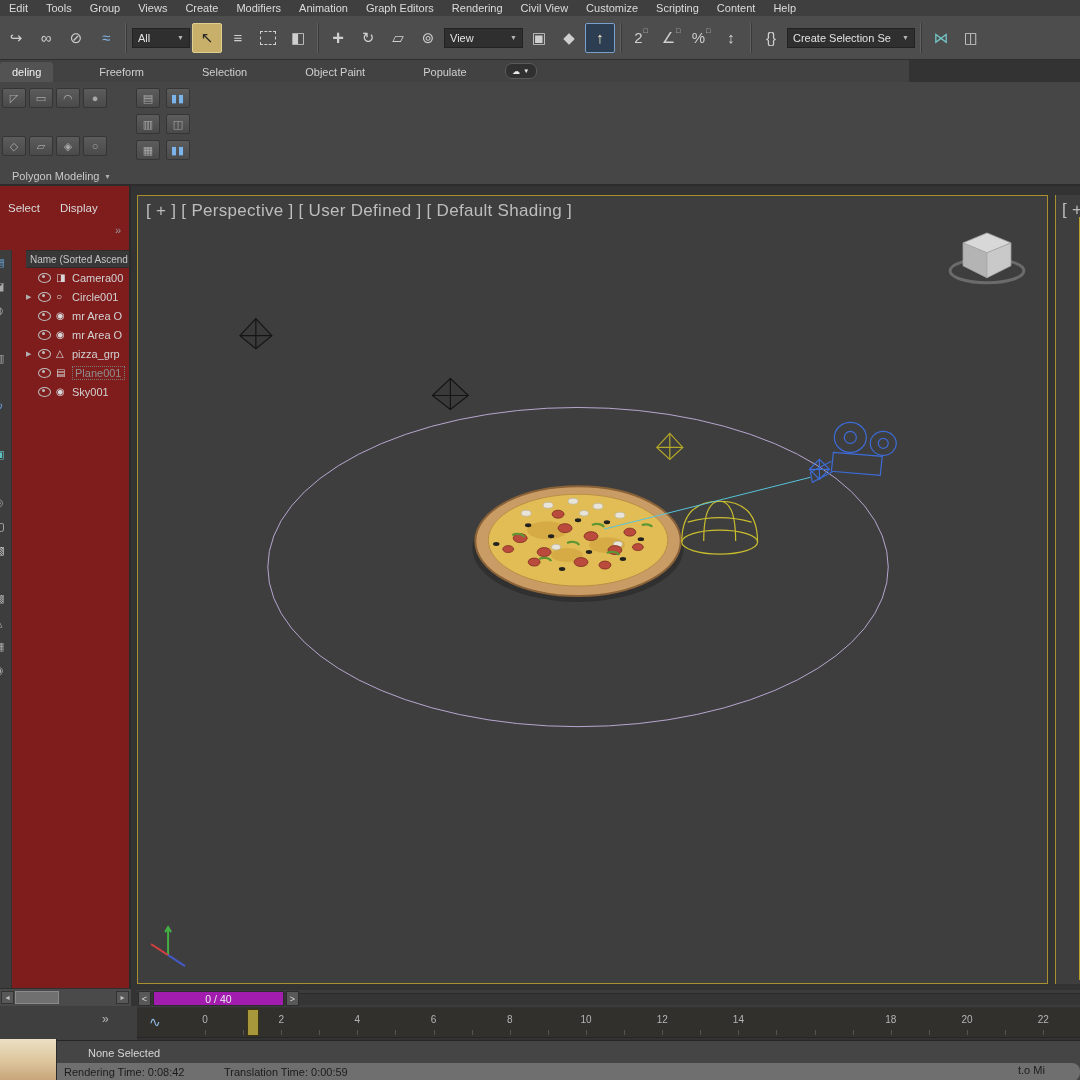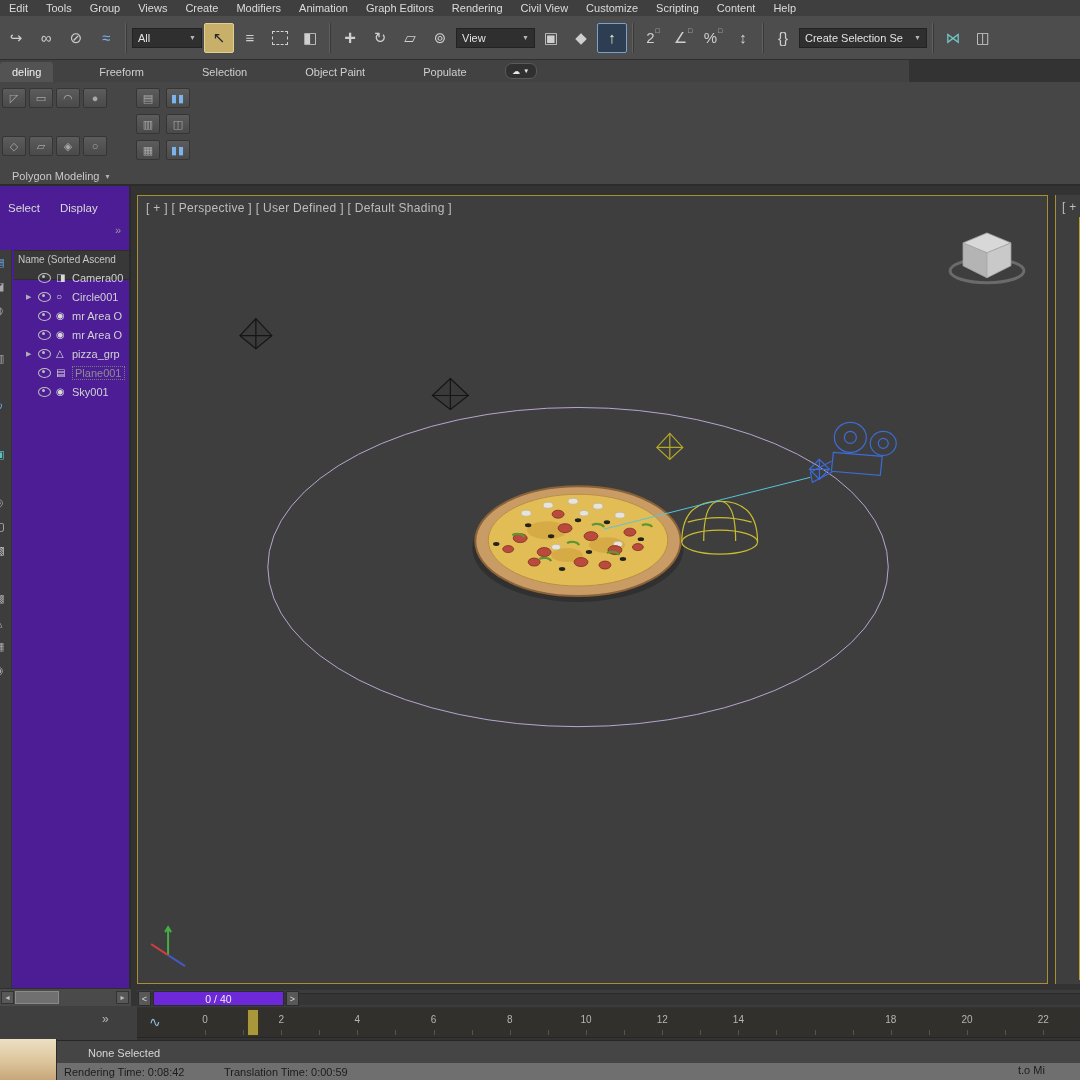--- a/index.html
+++ b/index.html
@@ -50,25 +50,25 @@
   #ribbon-mid{position:absolute;left:136px;top:6px;display:flex;flex-direction:column;gap:6px;}
   #ribbon-right{position:absolute;left:166px;top:6px;display:flex;flex-direction:column;gap:6px;}
   .rbtn{width:24px;height:20px;background:linear-gradient(#5c5c5c,#4a4a4a);border:1px solid #353535;
     border-radius:2px;display:flex;align-items:center;justify-content:center;font-size:11px;color:#a8a8a8;
     box-sizing:border-box;}
   .rbtn.accent{color:#7ab4ea;font-weight:bold;letter-spacing:1px;}
   #panel-label-row{position:absolute;left:12px;top:88px;font-size:11px;color:#c9c9c9;display:flex;gap:6px;align-items:center;}
   #panel-label-row .pcaret{font-size:8px;color:#b0b0b0;}
 
   
-  #explorer{position:absolute;left:0;top:186px;width:131px;height:820px;background:#4c1d95;
+  #explorer{position:absolute;left:0;top:186px;width:131px;height:820px;background:#7f1d1d;
     border-right:2px solid #2b2b2b;box-sizing:border-box;z-index:4;}
   #explorer-menus{display:flex;gap:20px;padding:16px 0 0 8px;font-size:11.5px;color:#dadada;}
   .exp-chevron{position:absolute;right:8px;top:38px;font-size:11px;color:#9a9a9a;}
-  #explorer-header{position:absolute;left:14px;right:0;top:64px;height:30px;background:#383838;
+  #explorer-header{position:absolute;left:26px;right:0;top:64px;height:18px;background:#383838;
     border-top:1px solid #2d2d2d;border-bottom:1px solid #2d2d2d;font-size:10px;color:#c6c6c6;
     line-height:18px;padding-left:4px;white-space:nowrap;overflow:hidden;box-sizing:border-box;}
   #explorer-strip{position:absolute;left:0;top:64px;bottom:18px;width:11px;background:#3d3d3d;
     border-right:1px solid #333;overflow:hidden;}
   .strip-item{height:24px;display:flex;align-items:center;overflow:hidden;}
   .strip-glyph{font-size:11px;margin-left:-6px;}
   #explorer-rows{position:absolute;left:11px;right:0;top:82px;}
   .erow{height:19px;display:flex;align-items:center;padding-left:15px;font-size:11px;color:#d2d2d2;}
   .earrow{width:12px;font-size:7px;color:#b0b0b0;flex:none;}
   .eye{width:11px;height:8px;border:1px solid #bdbdbd;border-radius:50%;position:relative;flex:none;margin-right:5px;}
@@ -81,52 +81,52 @@
   .scroll-arrow{position:absolute;top:2px;width:13px;height:13px;background:#585858;border:1px solid #333;
     font-size:8px;color:#c0c0c0;display:flex;align-items:center;justify-content:center;box-sizing:border-box;}
   #scroll-left{left:1px;} #scroll-right{right:2px;}
   #scroll-thumb{position:absolute;left:15px;top:2px;width:44px;height:13px;background:#707070;border:1px solid #8a8a8a;box-sizing:border-box;}
   #explorer-footer-chevron{position:absolute;left:102px;top:1012px;font-size:12px;color:#b5b5b5;z-index:4;}
   #explorer-footer-patch{position:absolute;left:0;top:1006px;width:137px;height:34px;background:#3f3f3f;z-index:3;}
 
   
   #viewport{position:absolute;left:137px;top:195px;width:911px;height:789px;background:#3e3e3e;
     border:1px solid #a89030;box-sizing:border-box;z-index:2;}
-  .vp-label{position:absolute;left:8px;top:5px;font-size:12px;color:#bdbdbd;letter-spacing:.3px;z-index:2;white-space:nowrap;}
+  .vp-label{position:absolute;left:8px;top:5px;font-size:17px;color:#bdbdbd;letter-spacing:.3px;z-index:2;white-space:nowrap;}
   #scene{position:absolute;left:0;top:0;width:100%;height:100%;}
   #sliver{position:absolute;left:1055px;top:195px;width:25px;height:789px;background:#3e3e3e;
     border-left:1px solid #a89030;box-sizing:border-box;overflow:hidden;z-index:2;}
   #sliver .vp-label{left:6px;}
   #sliver-right-border{position:absolute;right:0px;top:22px;bottom:4px;width:1px;background:#b7a02e;}
 
   
   #timeslider{position:absolute;left:137px;top:990px;width:943px;height:17px;background:#3c3c3c;z-index:3;}
   .ts-track{position:absolute;left:0;right:0;top:3px;height:11px;background:#353535;border-top:1px solid #2a2a2a;}
   .ts-btn{position:absolute;top:1px;width:13px;height:15px;background:#585858;border:1px solid #2c2c2c;
     font-size:9px;color:#d8d8d8;display:flex;align-items:center;justify-content:center;box-sizing:border-box;z-index:2;}
   #ts-prev{left:1px;} #ts-next{left:149px;}
-  #ts-slider{position:absolute;left:16px;top:1px;width:131px;height:15px;background:#6d28d9;border:1px solid #2c2c2c;
+  #ts-slider{position:absolute;left:16px;top:1px;width:131px;height:15px;background:#a21caf;border:1px solid #2c2c2c;
     font-size:10.5px;color:#ececec;display:flex;align-items:center;justify-content:center;box-sizing:border-box;z-index:2;}
 
   
   #trackbar{position:absolute;left:137px;top:1008px;width:943px;height:30px;background:#31302d;
     border-bottom:1px solid #262626;box-sizing:border-box;z-index:3;}
   #tb-curve-icon{position:absolute;left:12px;top:6px;font-size:14px;color:#8fb8e0;}
   #ruler{position:absolute;left:50px;right:0;top:0;bottom:0;}
   .tick{position:absolute;top:6px;width:24px;text-align:center;font-size:10px;color:#b5b5b5;z-index:2;}
   #ruler-ticks{position:absolute;left:18px;right:0;bottom:2px;height:5px;
     background:repeating-linear-gradient(90deg,#55534e 0,#55534e 1px,transparent 1px,transparent 38.1px);}
   #frame-marker{position:absolute;left:60px;top:1px;width:12px;height:27px;background:rgba(186,165,63,.88);
     border:1px solid #3c3413;box-sizing:border-box;z-index:1;}
 
   
   #statusbar{position:absolute;left:0;top:1040px;width:1080px;height:40px;background:#454545;
     border-top:1px solid #262626;box-sizing:border-box;z-index:5;}
   #status-selection{position:absolute;left:64px;top:6px;font-size:11px;color:#d6d6d6;margin-left:24px;}
-  #status-bottom-band{position:absolute;left:0;right:0;top:22px;height:18px;background:#6f6f6f;}
+  #status-bottom-band{position:absolute;left:0;right:0;top:22px;height:18px;background:#6f6f6f;border-radius:8px;}
   #status-render{position:absolute;left:64px;top:3px;font-size:11px;color:#1c1c1c;white-space:nowrap;}
   #status-translation{position:absolute;left:224px;top:3px;font-size:11px;color:#1c1c1c;white-space:nowrap;}
   #listener-frag{position:absolute;left:1018px;top:1px;font-size:11px;color:#1c1c1c;white-space:nowrap;}
   #status-thumb{position:absolute;left:0;top:-2px;width:56px;height:42px;
     background:linear-gradient(#ece0c4 0%,#dcc49a 55%,#c6a478 100%);border-right:1px solid #2a2a2a;z-index:2;}
 </style>
 </head>
 <body>
 
 <div id="menubar">
@@ -153,21 +153,21 @@
     <div class="tool">
       <span class="glyph">∞</span>
     </div>
     <div class="tool">
       <span class="glyph">⊘</span>
     </div>
     <div class="tool">
       <span class="glyph" style="color: rgb(127, 178, 229);">≈</span>
     </div>
     <div class="tb-sep"></div>
-    <div class="dropdown" style="width: 70px;">
+    <div class="dropdown" style="width: 58px;">
       <span class="dd-label">All</span>
       <span class="caret">▼</span>
     </div>
     <div class="tool checked">
       <span class="glyph">↖</span>
     </div>
     <div class="tool">
       <span class="glyph">≡</span>
     </div>
     <div class="tool">

